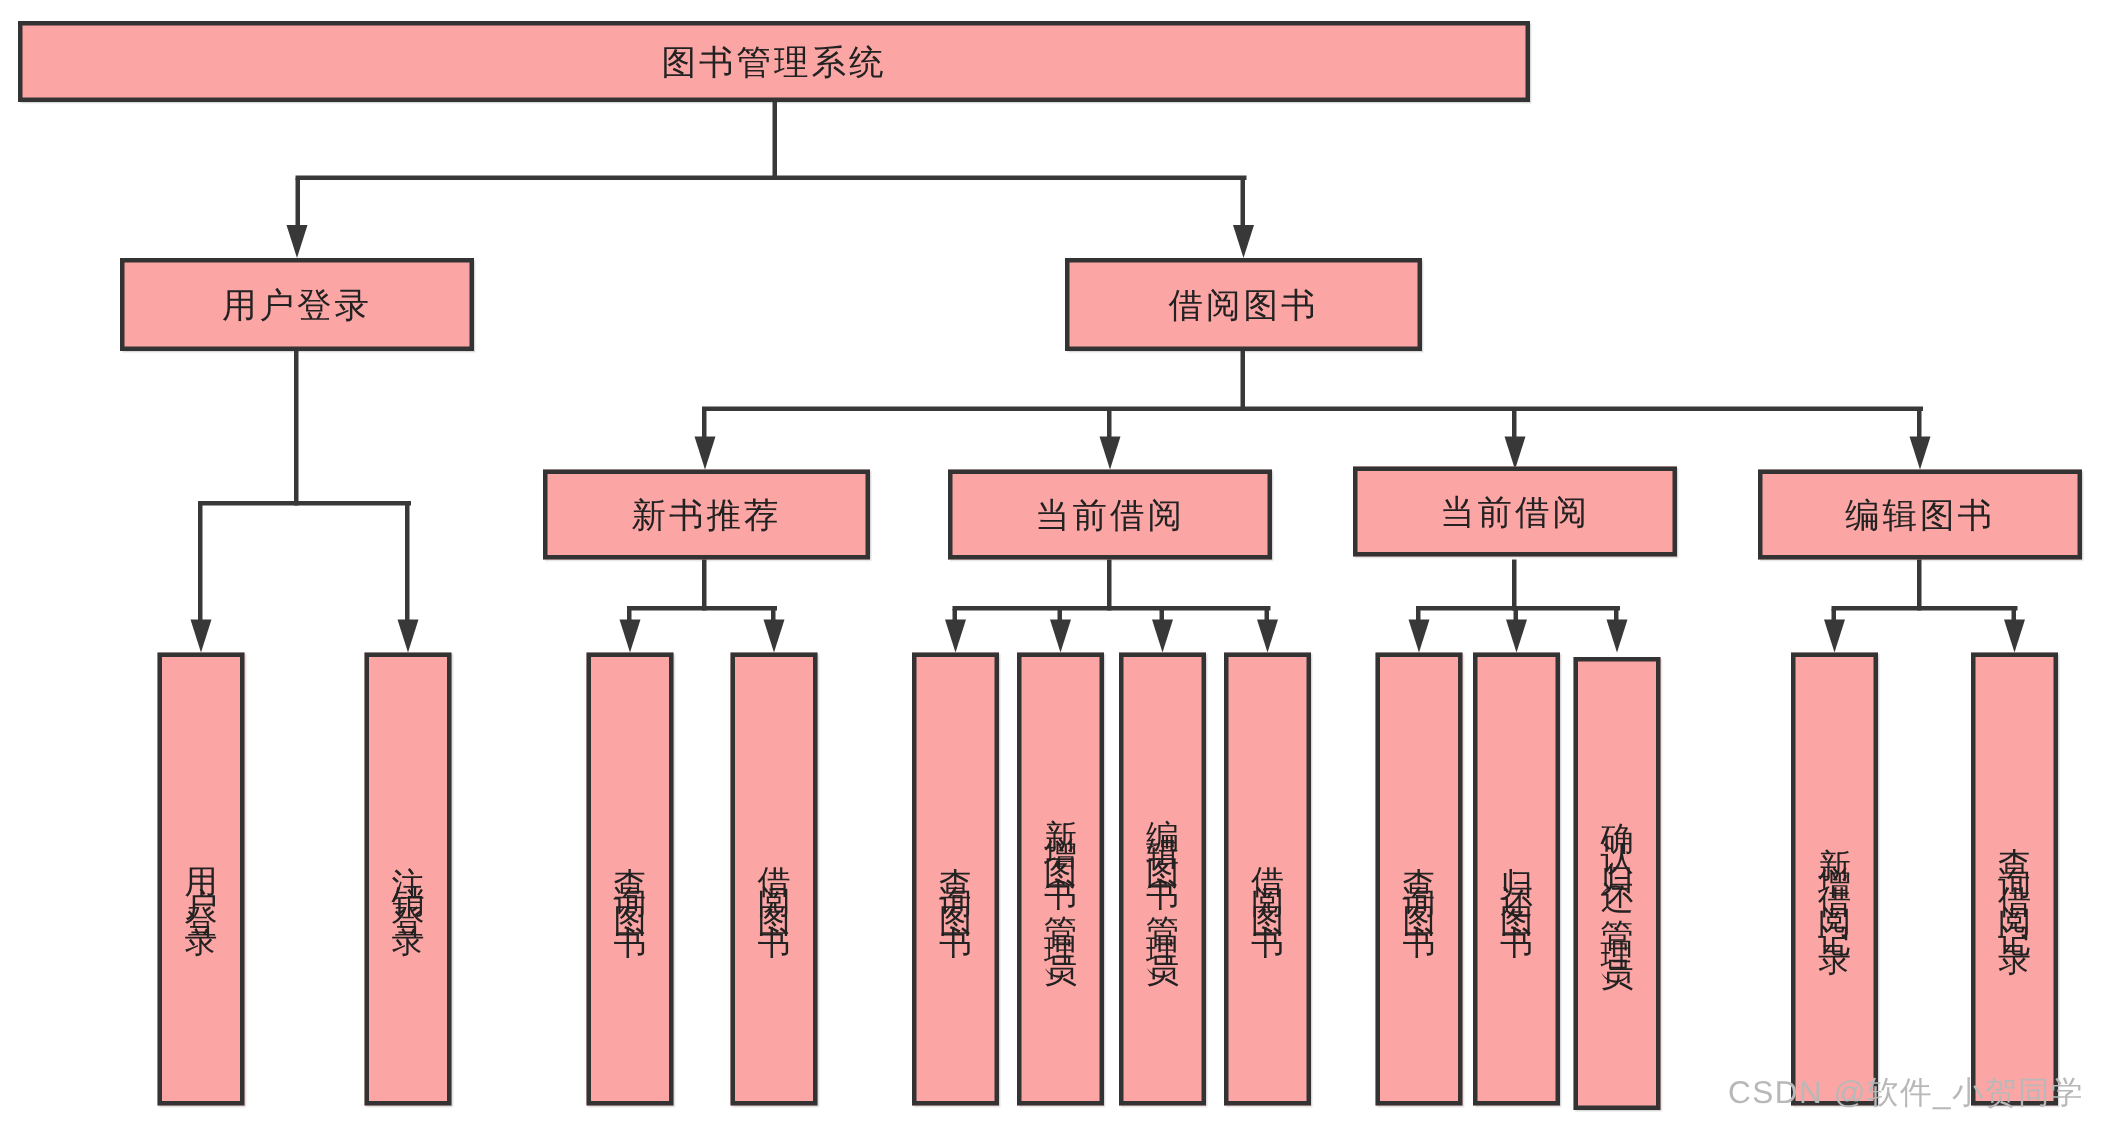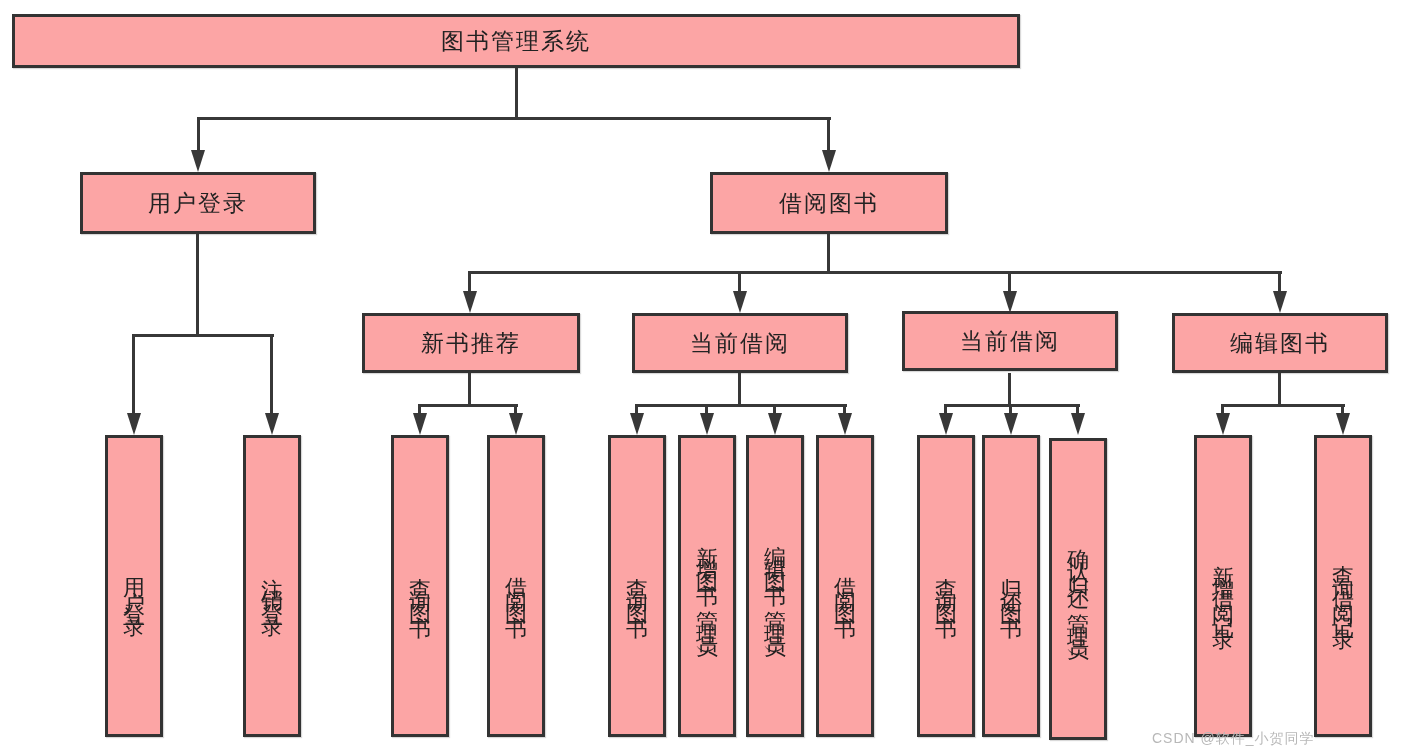--- a/index.html
+++ b/index.html
@@ -41,26 +41,25 @@
     position: absolute;
     width: 0; height: 0;
     border-left: 7px solid transparent;
     border-right: 7px solid transparent;
     border-top: 22px solid #383838;
   }
   .watermark {
     position: absolute;
     left: 1152px;
     top: 714px;
-    font-size: 14px;
+    font-size: 21px;
     color: #b8b8b8;
     letter-spacing: 1px;
     z-index: 10;
     white-space: nowrap;
-    margin-top: 16px;
   }
 </style>
 </head>
 <body>
 
 <div id="canvas">
 
   <div class="box" style="left:12px; top:14px; width:1008px; height:54px;">
     <span>图书管理系统</span>
   </div>

